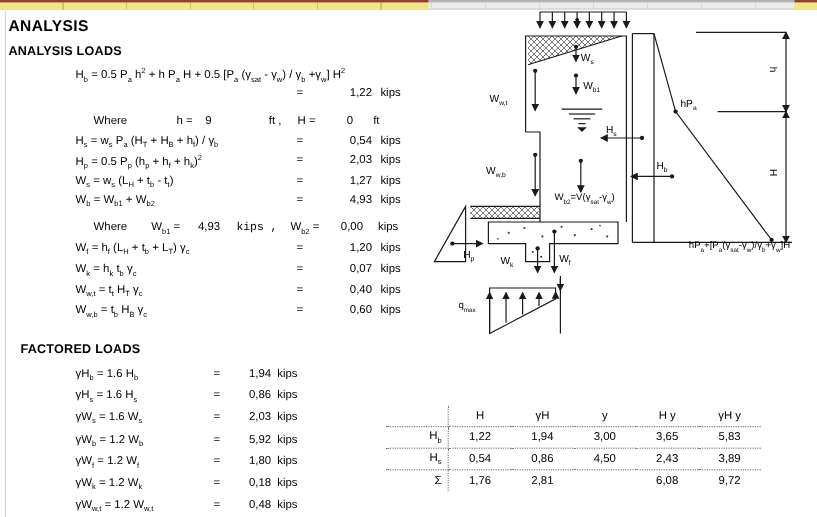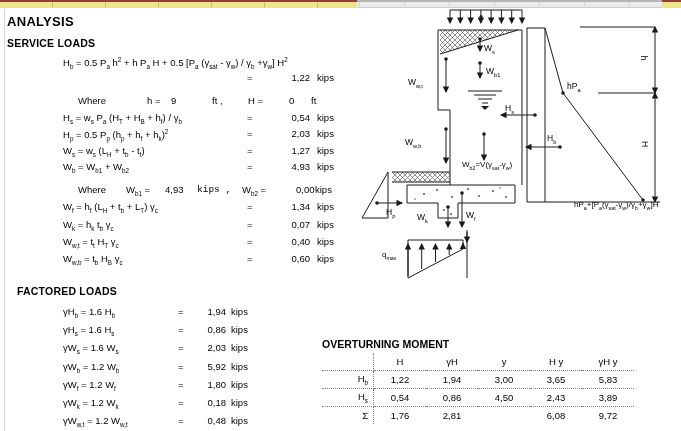--- a/index.html
+++ b/index.html
@@ -46,34 +46,34 @@
 </style>
 </head>
 <body>
 
 <div class="band-gray"></div>
 <div class="band-yellow"></div>
 <div class="band-yellow-r"></div>
 <div class="lframe"></div>
 
 <div class="abs t-main">ANALYSIS</div>
-<div class="abs t-sec" style="left:7px;top:37px;">SERVICE LOADS</div>
+<div class="abs t-sec" style="left:7px;top:37px;">ANALYSIS LOADS</div>
 
 <div class="abs eqtext" style="left:63px;top:56px;">H<sub>b</sub> = 0.5 P<sub>a</sub> h<sup>2</sup> + h P<sub>a</sub> H + 0.5 [P<sub>a</sub> (γ<sub>sat</sub> - γ<sub>w</sub>) / γ<sub>b</sub> +γ<sub>w</sub>] H<sup>2</sup></div>
 <div class="srow" style="top:72px;">
   <span class="eq">=</span>
   <span class="v">1,22</span>
   <span class="u">kips</span>
 </div>
 
 <div class="srow" style="top:95px;">
   <span class="abs" style="left:78px;">Where</span>
   <span class="abs" style="left:147px;">h =</span>
   <span class="abs" style="left:171px;">9</span>
-  <span class="abs" style="left:188px;padding-left:24px;">ft ,</span>
+  <span class="abs" style="left:200px;padding-left:24px;">ft ,</span>
   <span class="abs" style="left:248px;">H =</span>
   <span class="abs" style="left:289px;">0</span>
   <span class="abs" style="left:311px;">ft</span>
 </div>
 
 <div class="srow" style="top:112px;">
     <span class="f">H<sub>s</sub> = w<sub>s</sub> P<sub>a</sub> (H<sub>T</sub> + H<sub>B</sub> + h<sub>f</sub>) / γ<sub>b</sub></span>
     <span class="eq">=</span>
     <span class="v">0,54</span>
     <span class="u">kips</span>
@@ -96,28 +96,28 @@
     <span class="v">4,93</span>
     <span class="u">kips</span>
   </div>
 
 <div class="srow" style="top:184px;">
   <span class="abs" style="left:78px;">Where</span>
   <span class="abs" style="left:126px;">W<sub>b1</sub> =</span>
   <span class="abs" style="left:165px;">4,93</span>
   <span class="abs" style="left:197px;font-family:Liberation Mono, monospace;">kips ,</span>
   <span class="abs" style="left:242px;">W<sub>b2</sub> =</span>
-  <span class="abs" style="left:296px;">0,00</span>
+  <span class="abs" style="left:284px;">0,00</span>
   <span class="abs" style="left:315px;">kips</span>
 </div>
 
 <div class="srow" style="top:201px;">
     <span class="f">W<sub>f</sub> = h<sub>f</sub> (L<sub>H</sub> + t<sub>b</sub> + L<sub>T</sub>) γ<sub>c</sub></span>
     <span class="eq">=</span>
-    <span class="v">1,34</span>
+    <span class="v">1,20</span>
     <span class="u">kips</span>
   </div>
 <div class="srow" style="top:219px;">
     <span class="f">W<sub>k</sub> = h<sub>k</sub> t<sub>b</sub> γ<sub>c</sub></span>
     <span class="eq">=</span>
     <span class="v">0,07</span>
     <span class="u">kips</span>
   </div>
 <div class="srow" style="top:236px;">
     <span class="f">W<sub>w,t</sub> = t<sub>t</sub> H<sub>T</sub> γ<sub>c</sub></span>
@@ -170,21 +170,20 @@
     <span class="u">kips</span>
   </div>
 <div class="frow" style="top:415px;">
     <span class="f">γW<sub>w,t</sub> = 1.2 W<sub>w,t</sub></span>
     <span class="eq">=</span>
     <span class="v">0,48</span>
     <span class="u">kips</span>
   </div>
 
 <div class="ot-wrap">
-  <div class="ot-title">OVERTURNING MOMENT</div>
   <table class="ot">
     <tbody>
         <tr class="dotb">
       <th class="lblc"></th>
       <th class="dc">H</th>
       <th class="dc">γH</th>
       <th class="dc">y</th>
       <th class="dc">H y</th>
       <th class="dc">γH y</th>
     </tr>

